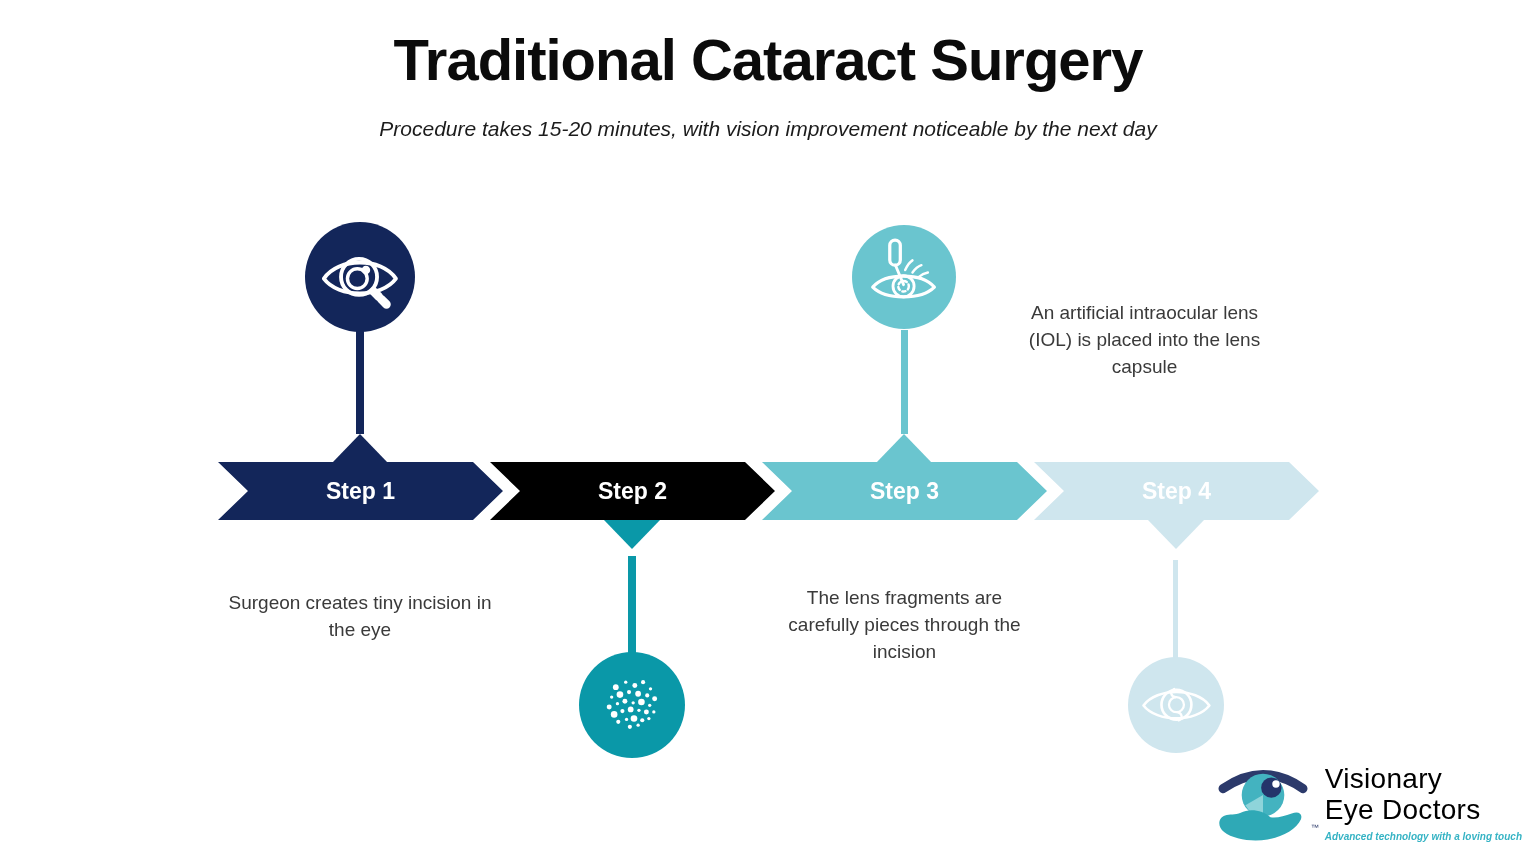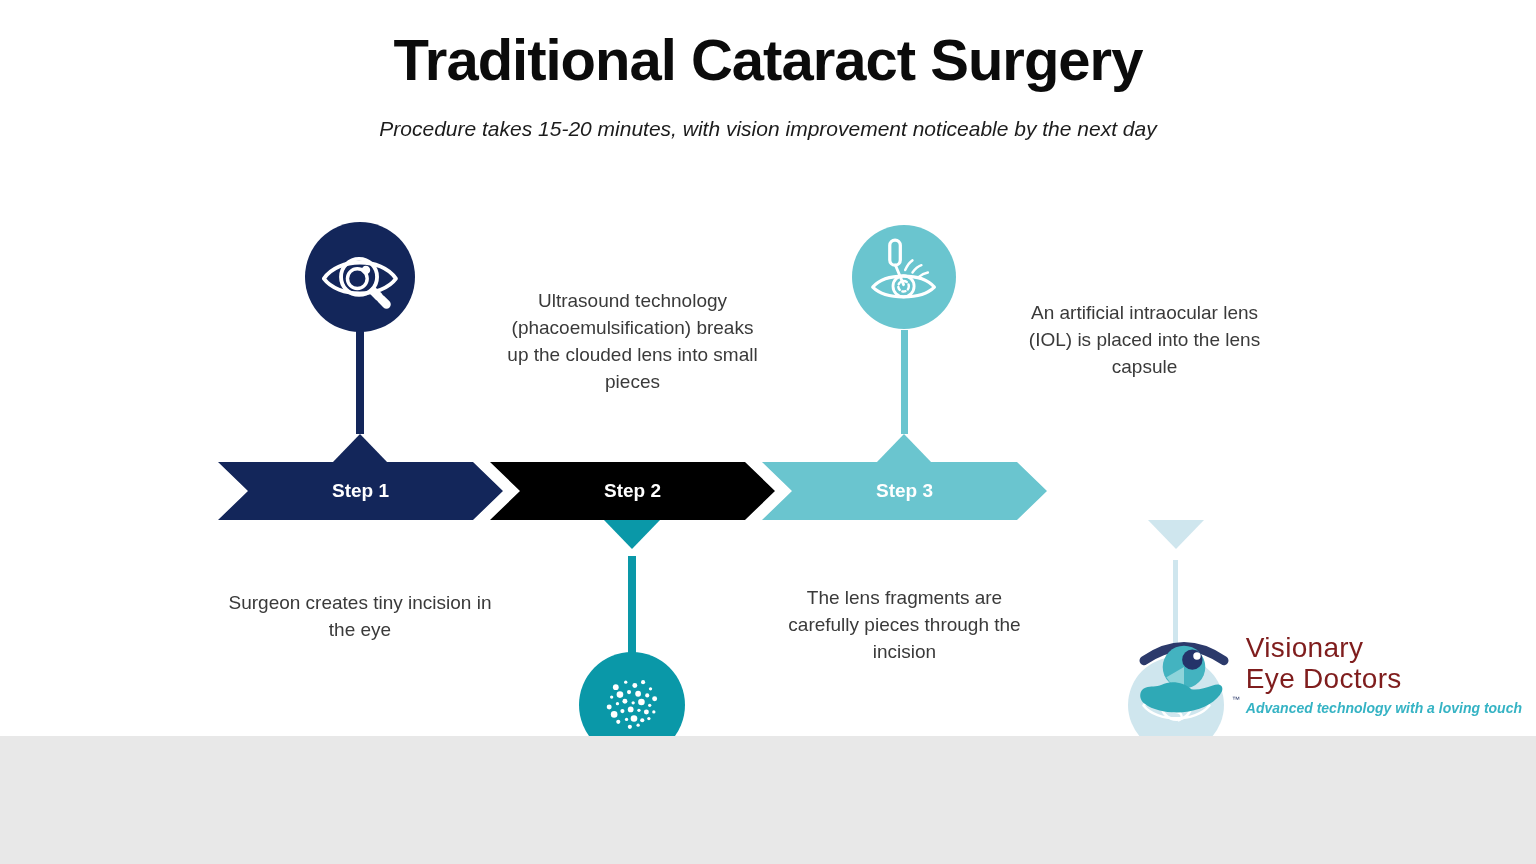--- a/index.html
+++ b/index.html
@@ -1,19 +1,19 @@
 <!DOCTYPE html>
 <html><head>
 <meta charset="utf-8">
 <style>
   * { margin: 0; padding: 0; box-sizing: border-box; }
   html,body { background:#e8e8e8; }
   #canvas {
     position: relative;
-    width: 1536px; height: 736px;
+    width: 1536px; height: 864px;
     background: #ffffff;
     margin: 0 auto;
     font-family: "Liberation Sans", sans-serif;
     overflow: hidden;
   }
   
   .title {
     position: absolute; top: 26px; left: 0; width: 100%;
     text-align: center;
     font-size: 58px; font-weight: 800; letter-spacing: -1px;
@@ -24,21 +24,21 @@
     text-align: center;
     font-size: 21px; font-style: italic; color: #1c1c1c;
   }
   
   .arrow {
     position: absolute; top: 462px; height: 58px; width: 285px;
     clip-path: polygon(0 0, calc(100% - 30px) 0, 100% 50%, calc(100% - 30px) 100%, 0 100%, 30px 50%);
     display: flex; align-items: center; justify-content: center;
   }
   .arrow span {
-    color: #ffffff; font-size: 19px; font-weight: 700;
+    color: #ffffff; font-size: 23px; font-weight: 700;
   }
   #arrow-1 { left: 218px; }
   #arrow-2 { left: 490px; }
   #arrow-3 { left: 762px; }
   #arrow-4 { left: 1034px; }
   
   .tri-up {
     position: absolute; top: 434px; width: 0; height: 0;
     border-left: 28px solid transparent; border-right: 28px solid transparent;
     border-bottom: 29px solid #000;
@@ -78,22 +78,22 @@
   #desc-3 { left: 782px; top: 584px; width: 245px; }
   #desc-4 { left: 1012px; top: 299px; width: 265px; }
   
   .logo {
     position: absolute; right: 14px; bottom: 18px;
     display: flex; align-items: center; gap: 10px;
   }
   .logo-mark { width: 104px; height: 88px; position: relative; }
   .logo-tm { position: absolute; right: -4px; bottom: 14px; font-size: 8px; color: #2c3a6b; }
   .logo-text { display: flex; flex-direction: column; }
-  .logo-name { font-size: 28px; line-height: 31px; color: #7f1d1d; letter-spacing: 0.3px; font-weight: 500; }
-  .logo-tagline { margin-top: 6px; font-size: 14px; font-weight: 700; font-style: italic; color: #35b3c4; }
+  .logo-name { font-size: 28px; line-height: 31px; color: #000000; letter-spacing: 0.3px; font-weight: 500; }
+  .logo-tagline { margin-top: 6px; font-size: 10px; font-weight: 700; font-style: italic; color: #35b3c4; }
 </style>
 </head>
 <body>
 
 <div id="canvas">
 
   <h1 class="title">Traditional Cataract Surgery</h1>
   <div class="subtitle">Procedure takes 15-20 minutes, with vision improvement noticeable by the next day</div>
 
   <div class="icon-circle" id="icon-1" style="background-color: rgb(19, 38, 90);">
@@ -106,21 +106,20 @@
       <path d="M75 76 L81 82" stroke-width="10"></path>
     </svg>
   </div>
   <div class="stem" id="stem-1" style="background-color: rgb(19, 38, 90);"></div>
   <div class="tri-up" id="tri-1" style="border-bottom-color: rgb(19, 38, 90);"></div>
   <div class="arrow" id="arrow-1" style="background-color: rgb(19, 38, 90);">
     <span>Step 1</span>
   </div>
   <div class="desc" id="desc-1">Surgeon creates tiny incision in the eye</div>
 
-  <div class="desc" id="desc-2">Ultrasound technology (phacoemulsification) breaks up the clouded lens into small pieces</div>
   <div class="arrow" id="arrow-2" style="background-color: #000000;">
     <span>Step 2</span>
   </div>
   <div class="tri-down" id="tri-2" style="border-top-color: rgb(10, 152, 168);"></div>
   <div class="stem" id="stem-2" style="background-color: rgb(10, 152, 168);"></div>
   <div class="icon-circle" id="icon-2" style="background-color: rgb(10, 152, 168);">
     <svg viewBox="0 0 100 100" fill="#ffffff" stroke="none">
       <circle cx="30" cy="28" r="3.5"></circle>
         <circle cx="42" cy="22" r="2"></circle>
         <circle cx="53" cy="26" r="3"></circle>
@@ -167,20 +166,23 @@
     </svg>
   </div>
   <div class="stem" id="stem-3" style="background-color: rgb(106, 197, 207);"></div>
   <div class="tri-up" id="tri-3" style="border-bottom-color: rgb(106, 197, 207);"></div>
   <div class="arrow" id="arrow-3" style="background-color: rgb(106, 197, 207);">
     <span>Step 3</span>
   </div>
   <div class="desc" id="desc-3">The lens fragments are carefully pieces through the incision</div>
 
   <div class="desc" id="desc-4">An artificial intraocular lens (IOL) is placed into the lens capsule</div>
+  <div class="arrow" id="arrow-4" style="background-color: rgb(207, 230, 238);">
+    <span>Step 4</span>
+  </div>
   <div class="tri-down" id="tri-4" style="border-top-color: rgb(207, 230, 238);"></div>
   <div class="stem" id="stem-4" style="background-color: rgb(207, 230, 238);"></div>
   <div class="icon-circle" id="icon-4" style="background-color: rgb(207, 230, 238);">
     <svg viewBox="0 0 100 100" fill="none" stroke="#ffffff" stroke-linecap="round" stroke-linejoin="round">
       <path d="M6 50 C24 26 76 26 94 50 C76 73 24 73 6 50 Z" stroke-width="3.5"></path>
       <circle cx="50" cy="49" r="20" stroke-width="3.5"></circle>
       <circle cx="50" cy="49" r="10" stroke-width="3"></circle>
       <path d="M49 39 C42.5 38 40.5 31 47 28" stroke-width="3"></path>
       <path d="M51 59 C57.5 60 59.5 67 53 70" stroke-width="3"></path>
     </svg>

